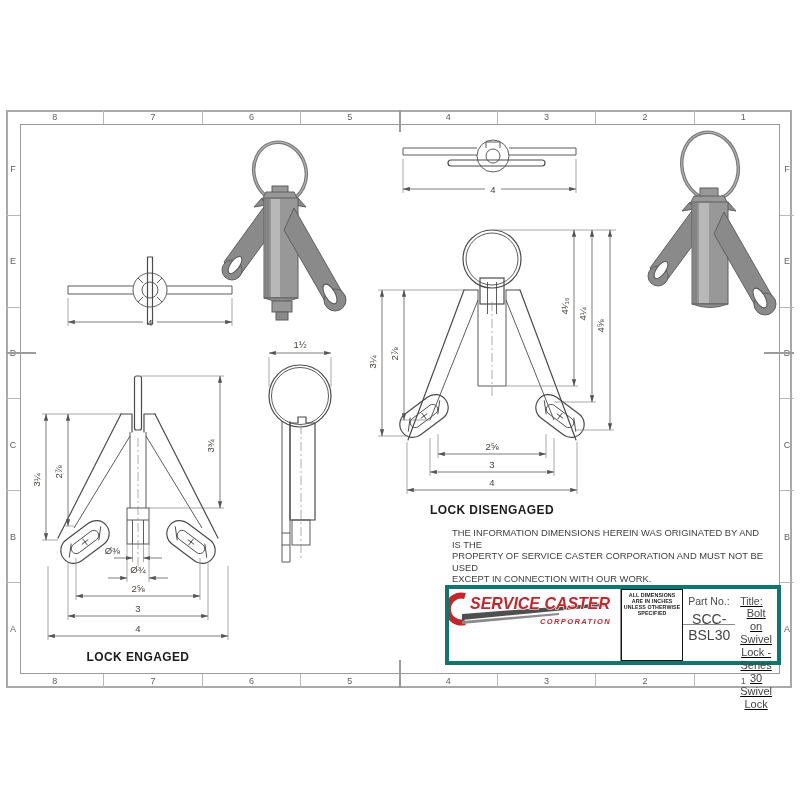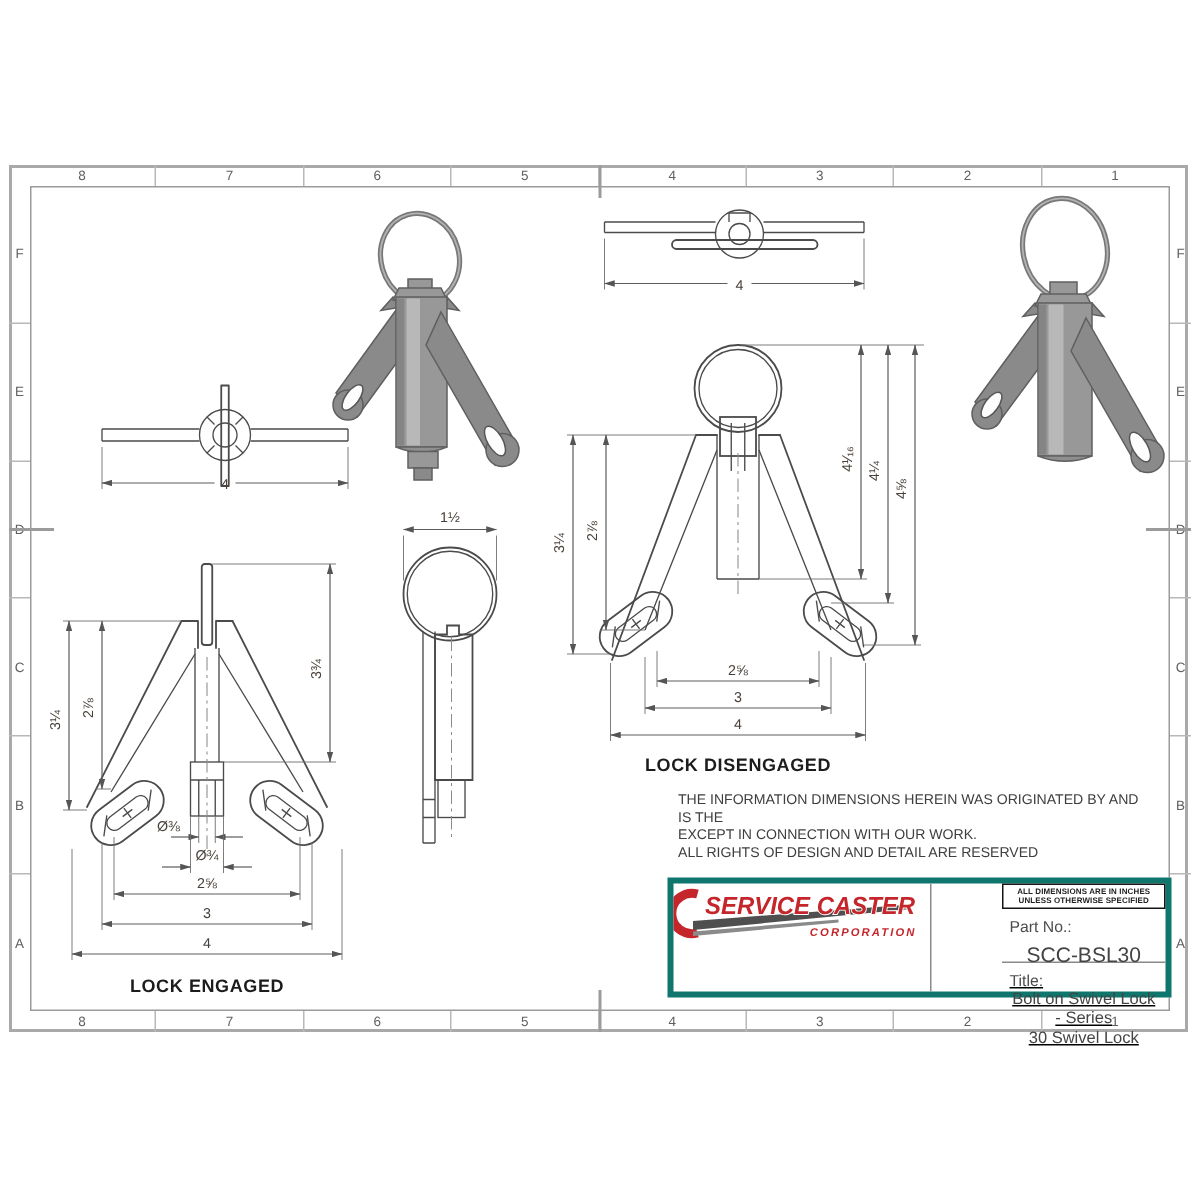--- a/index.html
+++ b/index.html
@@ -25,21 +25,21 @@
   .ext{stroke:#6e6e6e;stroke-width:0.6;fill:none;}
   .dim{stroke:#5c5c5c;stroke-width:0.8;fill:none;}
   .dt{font:9.5px "Liberation Sans",sans-serif;fill:#49423a;}
   .lbl{font:bold 12px "Liberation Sans",sans-serif;fill:#1c1c1c;letter-spacing:.4px;}
   
   .notes{left:452px;top:527px;width:316px;font-size:9.4px;line-height:11.6px;color:#3e3e3e;}
   
   .tblock{left:445px;top:585px;width:336px;height:80px;border:4px solid #0f766e;
           box-sizing:border-box;display:flex;background:#fff;}
   .tblock .left{width:172px;border-right:1px solid #8a8a8a;box-sizing:border-box;padding-top:2px;}
-  .tblock .right{flex:1;display:flex;flex-direction:column;box-sizing:border-box;margin-left:47px;}
+  .tblock .right{flex:1;display:flex;flex-direction:row;box-sizing:border-box;}
   .spec-note{border:1.5px solid #141414;font-size:5.3px;font-weight:bold;color:#222;
              text-align:center;padding:1.5px 1px;letter-spacing:.1px;}
   .row-part{height:36px;border-bottom:1px solid #8a8a8a;padding:2px 5px;box-sizing:border-box;}
   .row-title{flex:1;padding:2px 5px;box-sizing:border-box;text-decoration:underline;}
   .fld-label{font-size:10.5px;color:#4c4c4c;}
   .fld-value{font-size:14px;color:#444;text-align:center;margin-top:2px;}
   .title-lines{font-size:11px;color:#444;text-align:center;margin-top:-2px;line-height:13px;}
   .brand{font:bold italic 16.5px "Liberation Sans",sans-serif;fill:#c4262b;
          paint-order:stroke;stroke:#ffffff;stroke-width:1.2px;}
   .brandsub{font:bold italic 7.5px "Liberation Sans",sans-serif;fill:#c4262b;letter-spacing:1.4px;}
@@ -294,20 +294,21 @@
     <line class="dim" x1="62" y1="248" x2="186" y2="248" marker-start="url(#mD)" marker-end="url(#mD)"></line>
     <text class="dt" text-anchor="middle" x="124" y="244">3</text>
     <path class="ext" d="M39,218 V270 M209,218 V270"></path>
     <line class="dim" x1="39" y1="266" x2="209" y2="266" marker-start="url(#mD)" marker-end="url(#mD)"></line>
     <text class="dt" text-anchor="middle" x="124" y="262">4</text>
     <text class="lbl" text-anchor="middle" x="124" y="290">LOCK DISENGAGED</text>
   </svg>
 
   <div class="abs notes">
     <div>THE INFORMATION DIMENSIONS HEREIN WAS ORIGINATED BY AND IS THE</div>
+    <div>PROPERTY OF SERVICE CASTER CORPORATION AND MUST NOT BE USED</div>
     <div>EXCEPT IN CONNECTION WITH OUR WORK.</div>
     <div>ALL RIGHTS OF DESIGN AND DETAIL ARE RESERVED</div>
   </div>
 
   <div class="abs tblock">
     <div class="left">
       <svg width="170" height="38" viewBox="0 0 170 38">
         <path d="M16,5 A13.5,13.5 0 1 0 16,31" fill="none" stroke="#c4262b" stroke-width="6"></path>
         <polygon points="13,23 158,12 158,15 13,29" fill="#4f4f4f"></polygon>
         <polygon points="13,30 110,22 110,24 13,33" fill="#8a8a8a"></polygon>

